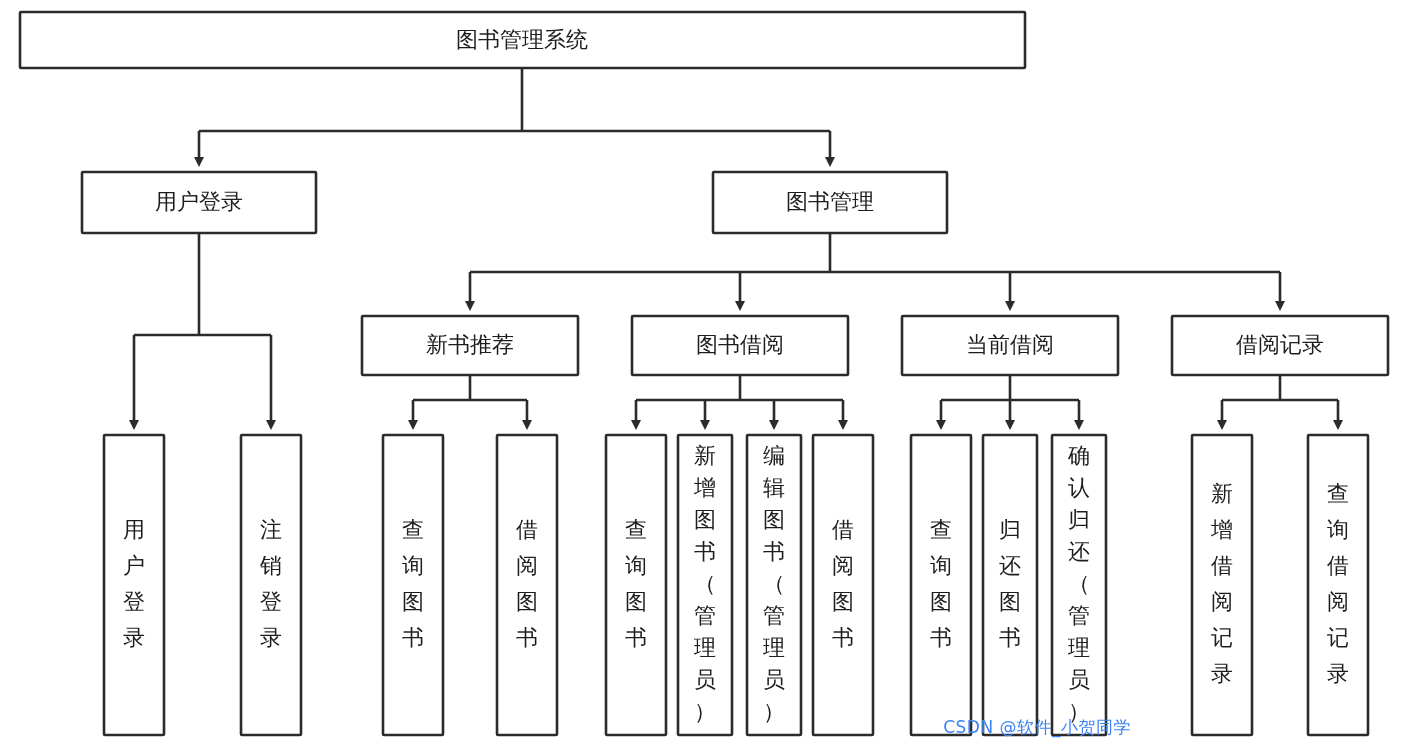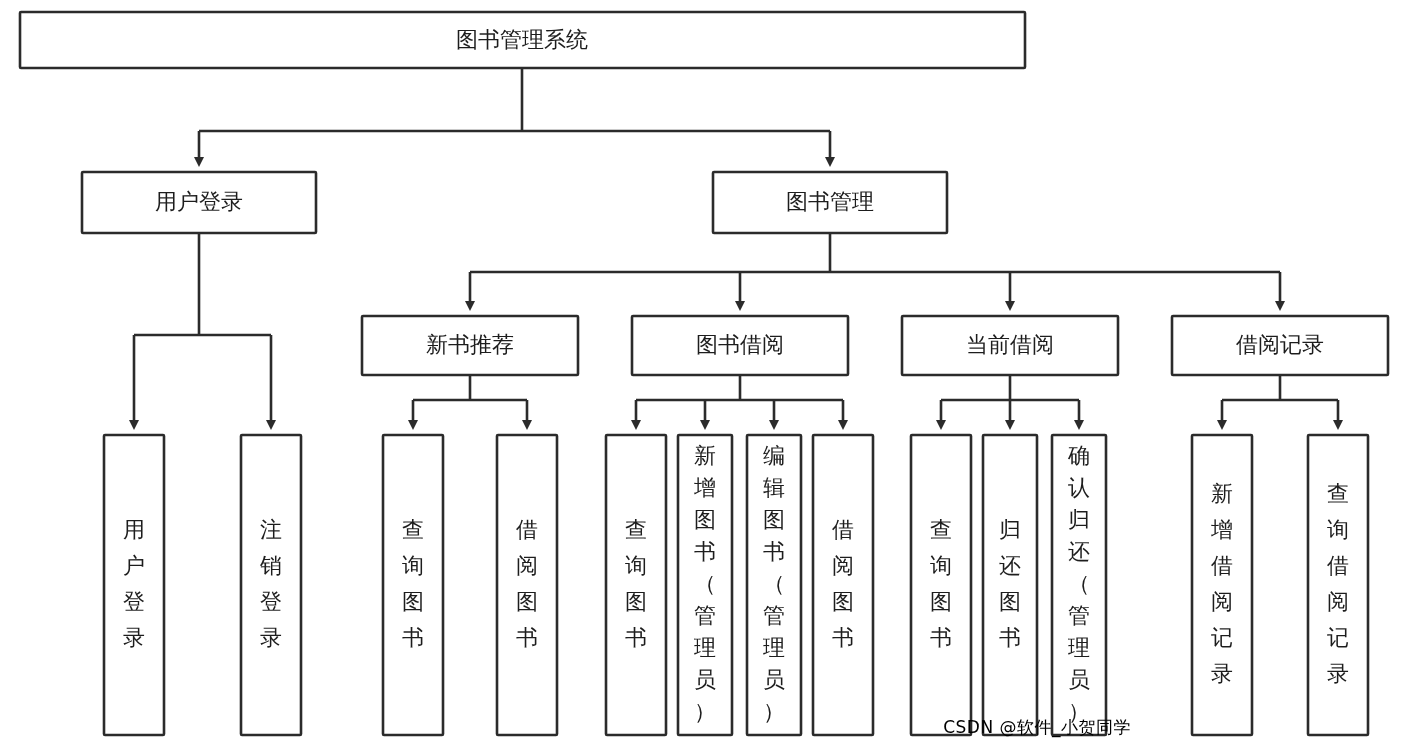--- a/index.html
+++ b/index.html
@@ -51,21 +51,21 @@
     stroke-linecap: butt;
   }
   .arrow-head {
     fill: #2b2b2b;
     stroke: none;
   }
   .watermark {
     position: absolute;
     right: 14px;
     bottom: 8px;
-    color: #000000;
+    color: #3b82f6;
     font-size: 17px;
     font-family: "DejaVu Sans", "Liberation Sans", sans-serif;
     letter-spacing: 0.5px;
     white-space: nowrap;
     pointer-events: none;
   }
 </style>
 </head>
 <body>
 

